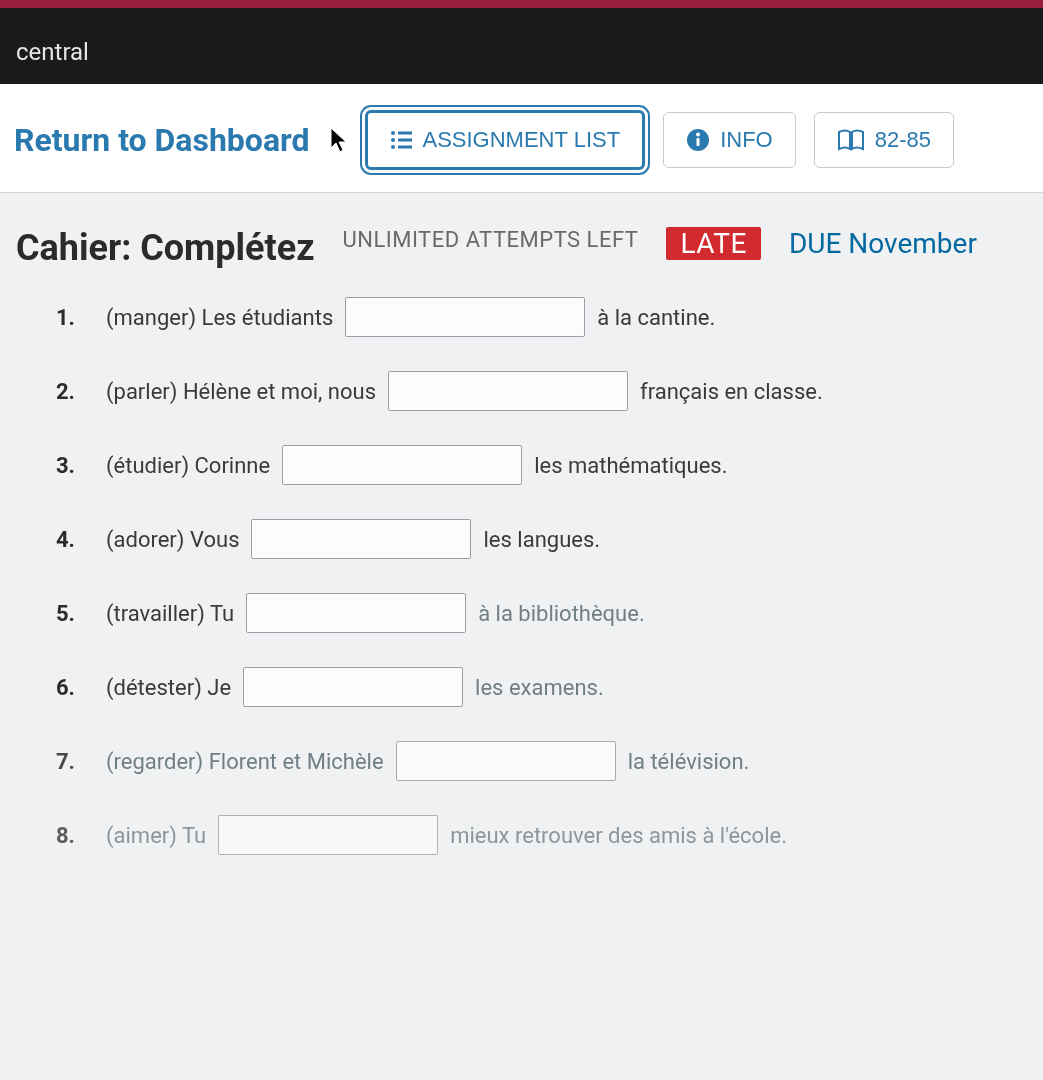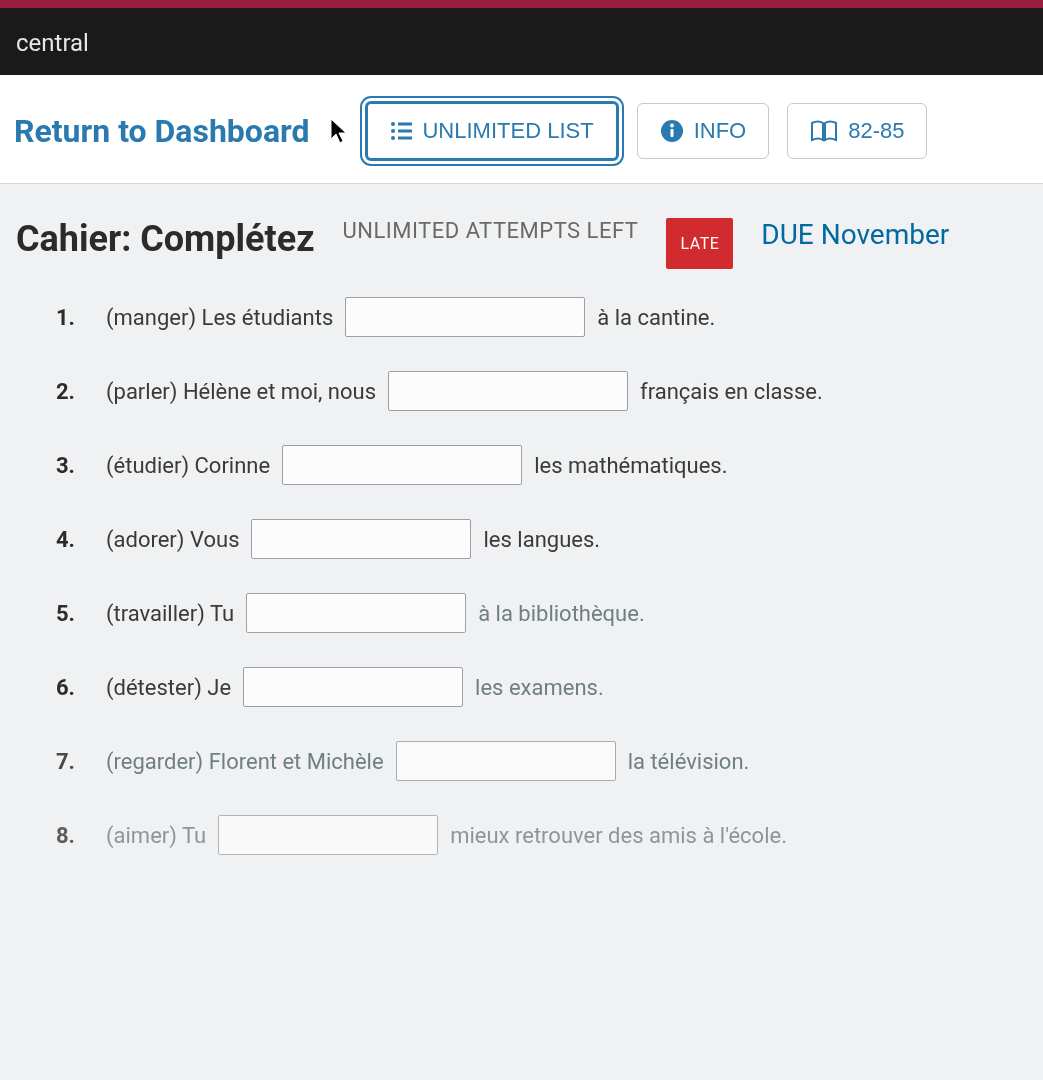--- a/index.html
+++ b/index.html
@@ -10,21 +10,21 @@
       height: 1080px;
       overflow: hidden;
     }
     .topbar-red {
       height: 8px;
       background: #9a1f3e;
     }
     .topbar-dark {
       background: #1a1a1a;
       color: #e6e6e6;
-      padding: 21px 16px 18px 16px;
+      padding: 30px 16px 18px 16px;
       font-size: 24px;
       font-weight: 400;
     }
     .toolbar {
       background: #ffffff;
       border-bottom: 1px solid #d6d6d6;
       padding: 26px 14px 22px 14px;
       display: flex;
       align-items: center;
       gap: 18px;
@@ -81,22 +81,22 @@
       color: #2b2b2b;
     }
     .attempts {
       font-size: 22px;
       color: #6a6a6a;
       letter-spacing: 0.5px;
     }
     .late-badge {
       background: #d12a2f;
       color: #fff;
-      font-size: 16px;
-      padding: 16px 14px;
+      font-size: 28px;
+      padding: 0 14px;
       border-radius: 2px;
       letter-spacing: 0.5px;
     }
     .due {
       font-size: 28px;
       color: #0369a1;
     }
     .instructions {
       font-size: 25px;
       color: #4a5a66;
@@ -158,21 +158,21 @@
     <span class="icon">
       <svg width="22" height="20" viewBox="0 0 22 20">
         <circle cx="3" cy="3" r="2" fill="#2a7ab0"></circle>
         <rect x="8" y="1.5" width="14" height="3" fill="#2a7ab0"></rect>
         <circle cx="3" cy="10" r="2" fill="#2a7ab0"></circle>
         <rect x="8" y="8.5" width="14" height="3" fill="#2a7ab0"></rect>
         <circle cx="3" cy="17" r="2" fill="#2a7ab0"></circle>
         <rect x="8" y="15.5" width="14" height="3" fill="#2a7ab0"></rect>
       </svg>
     </span>
-    <span>UNLIMITED LIST</span>
+    <span>ASSIGNMENT LIST</span>
   </button>
 
   <button class="btn">
     <span class="icon">
       <svg width="24" height="24" viewBox="0 0 24 24">
         <circle cx="12" cy="12" r="11" fill="#2a7ab0"></circle>
         <rect x="10.5" y="10" width="3" height="8" fill="#fff" rx="1"></rect>
         <circle cx="12" cy="6.5" r="2" fill="#fff"></circle>
       </svg>
     </span>

